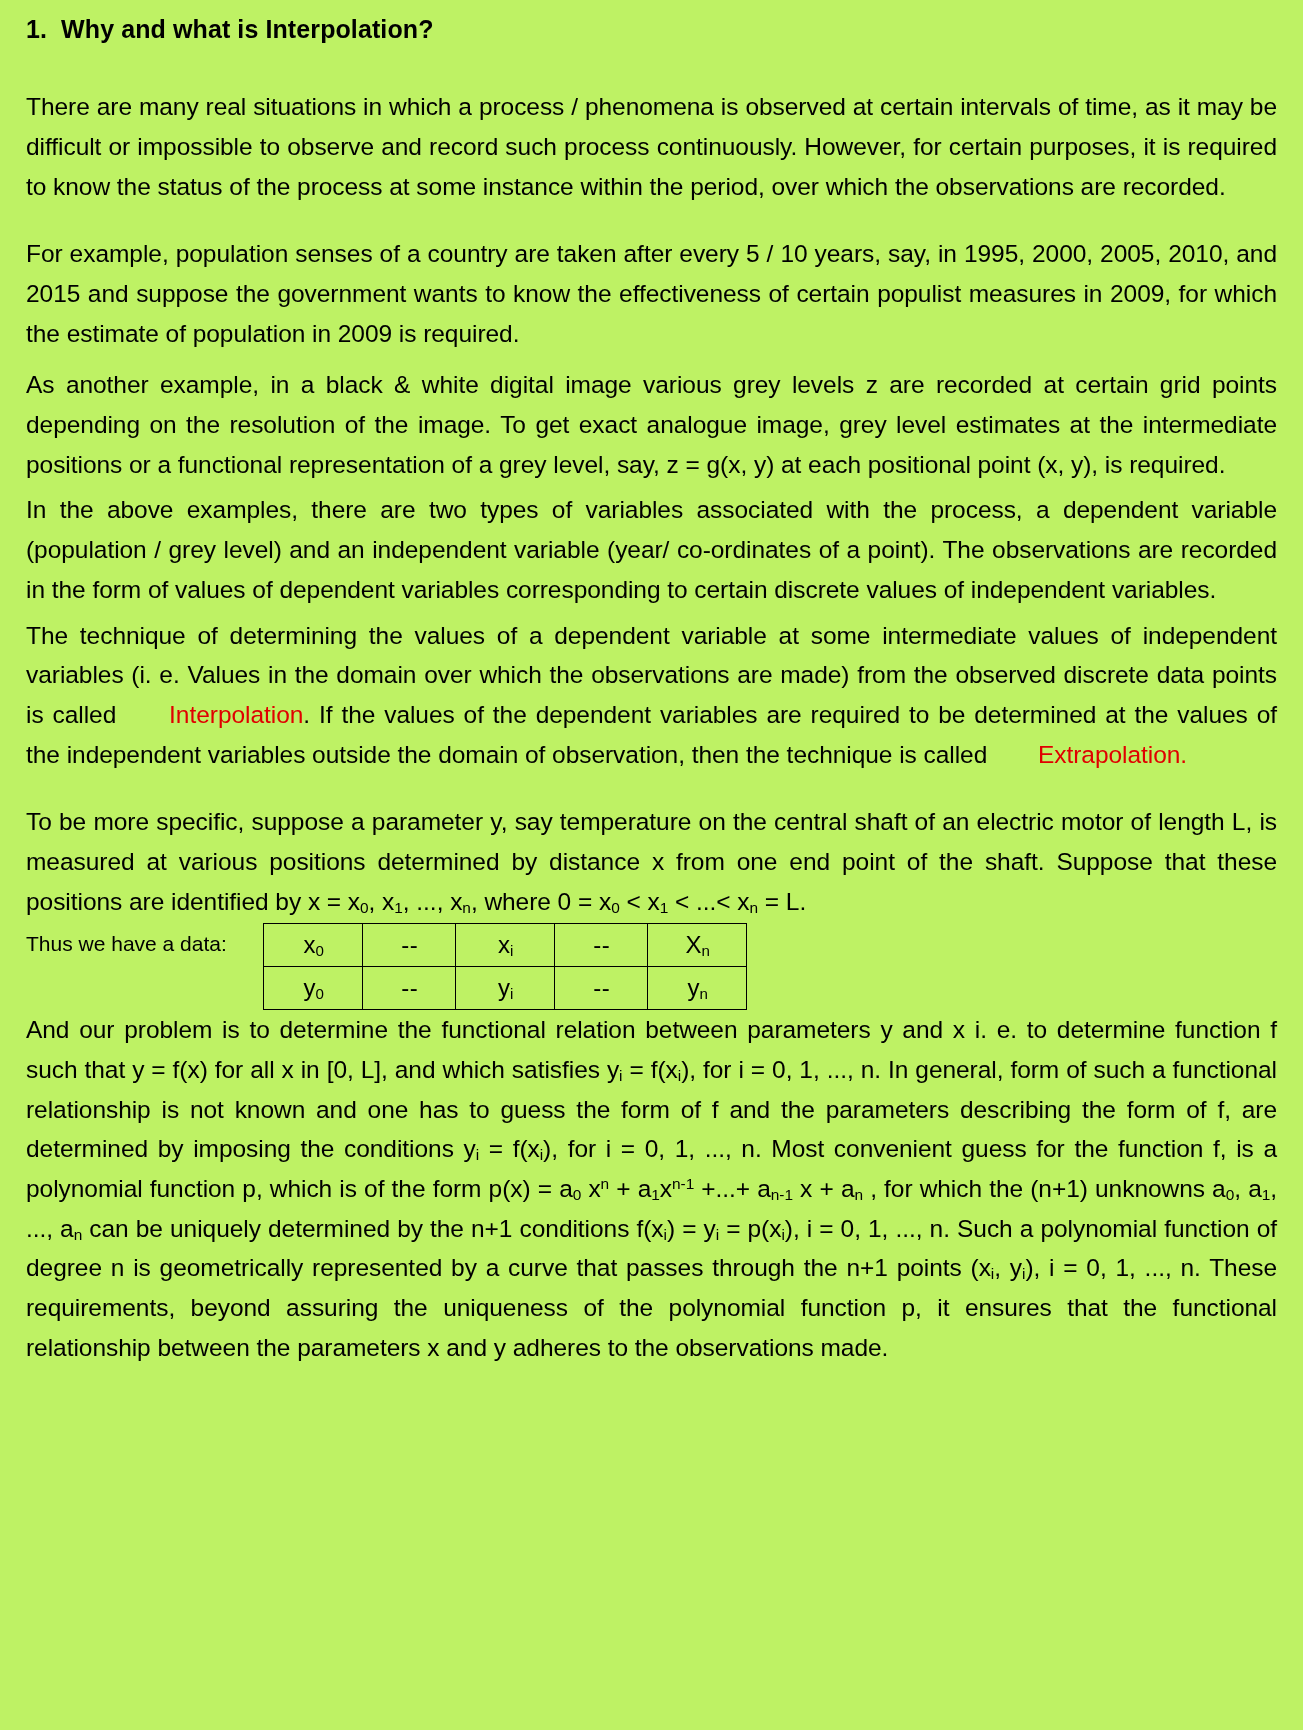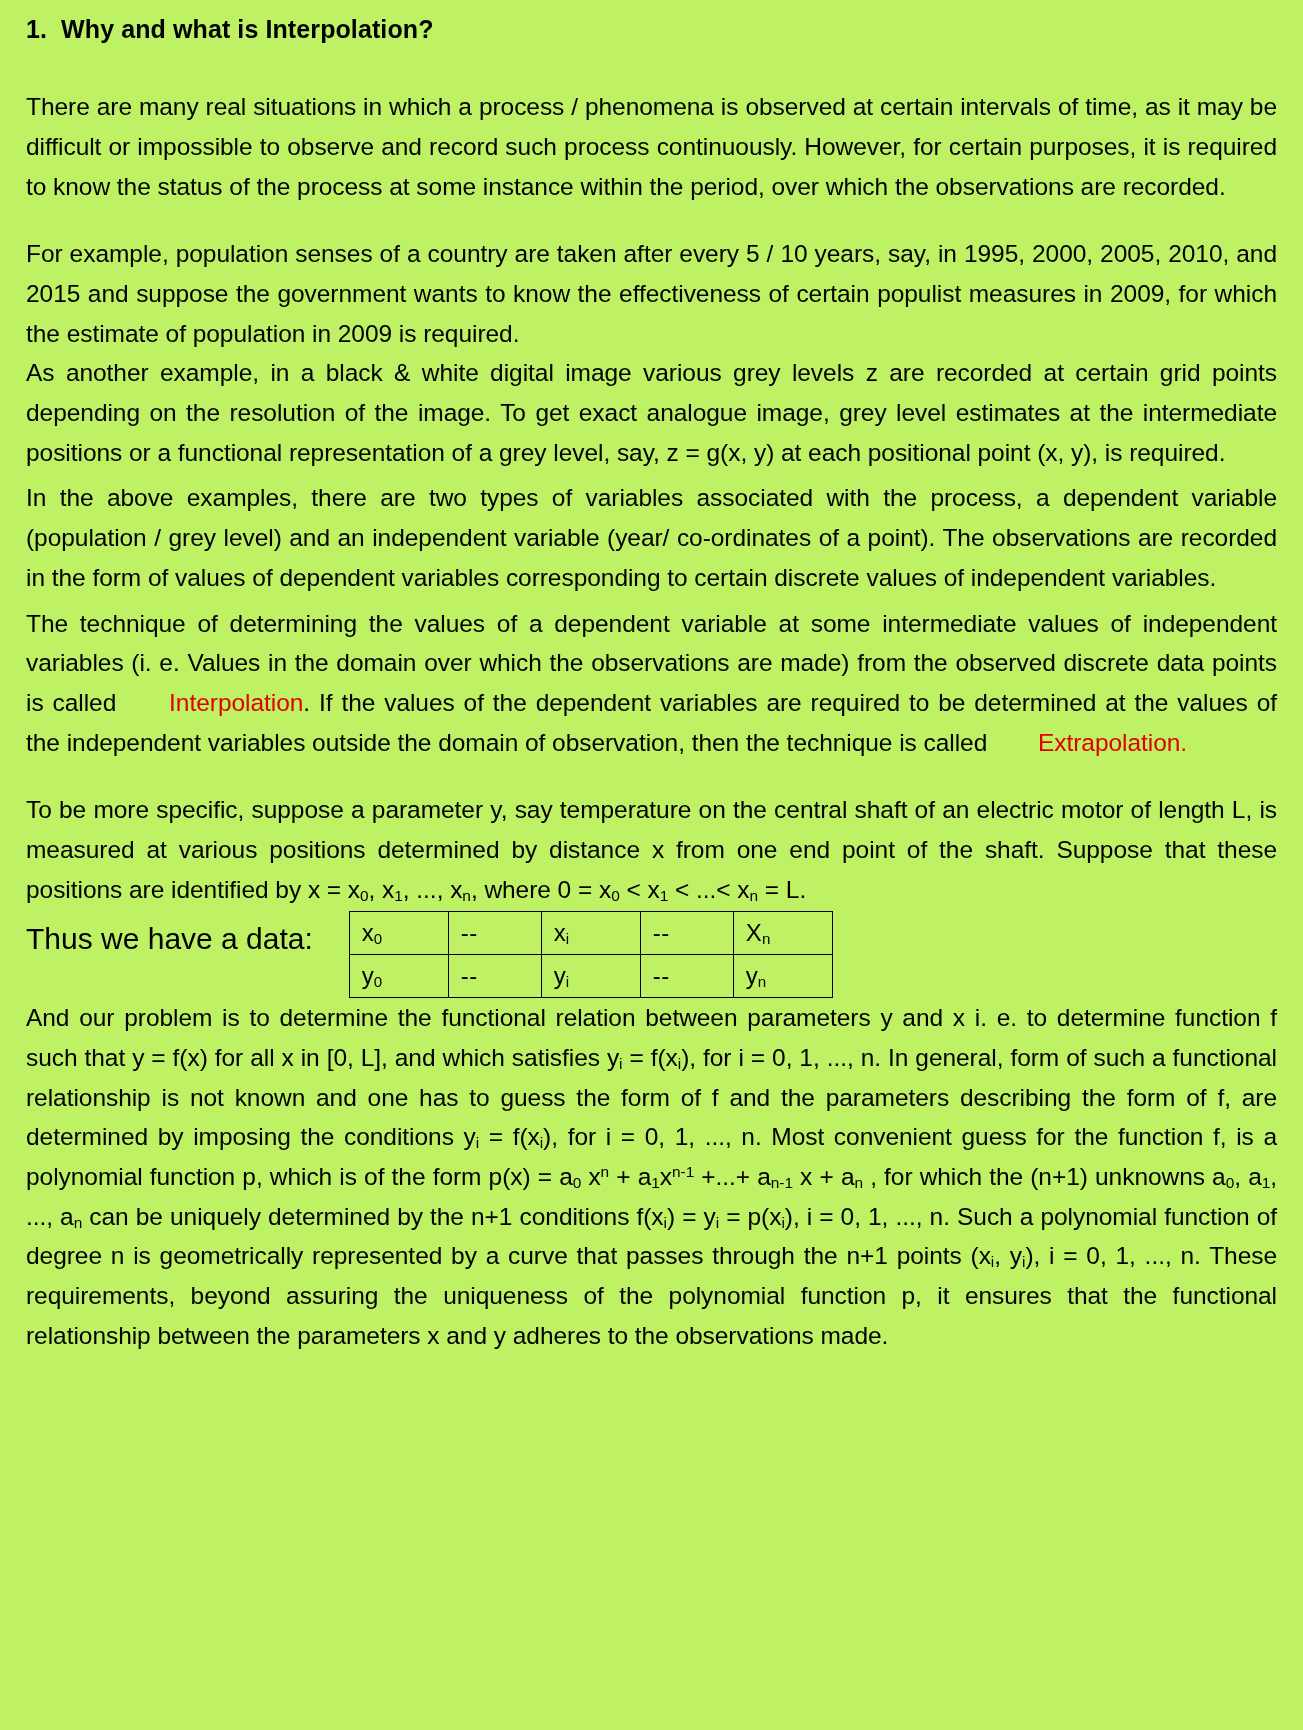--- a/index.html
+++ b/index.html
@@ -35,21 +35,21 @@
   p.body-para {
     font-size: 24.5px;
     line-height: 1.62;
     text-align: justify;
     text-justify: inter-word;
     margin: 0;
     padding: 0 0 0 2px;
     letter-spacing: -0.05px;
   }
   p.tight {
-    margin-top: 0;
+    margin-top: 12px;
   }
   .spacer-lg { height: 42px; }
   .spacer-md { height: 28px; }
   .spacer-xs { height: 6px; }
   .accent {
     color: #e00000;
     margin-left: 44px;
   }
   sub {
     font-size: 0.63em;
@@ -60,39 +60,39 @@
     font-size: 0.63em;
     vertical-align: 0.52em;
     line-height: 0;
   }
   .data-row {
     display: flex;
     align-items: flex-start;
     padding: 0 0 0 2px;
   }
   .data-row .lead {
-    font-size: 30px;
+    font-size: 21px;
     line-height: 1.62;
     white-space: nowrap;
     padding-top: 6px;
   }
   .data-table-wrap {
     margin-left: 36px;
     padding-top: 2px;
   }
   table.data-table {
     border-collapse: collapse;
     table-layout: fixed;
   }
   table.data-table td {
     border: 1.6px solid #000000;
     font-size: 24px;
     line-height: 1.15;
     padding: 5px 10px 6px 12px;
-    text-align: left;
+    text-align: center;
     vertical-align: middle;
     height: 31px;
   }
   table.data-table td.c0 { width: 76px; }
   table.data-table td.c1 { width: 70px; }
   table.data-table td.c2 { width: 76px; }
   table.data-table td.c3 { width: 70px; }
   table.data-table td.c4 { width: 76px; }
   .dash { letter-spacing: 0.5px; }
 </style>

